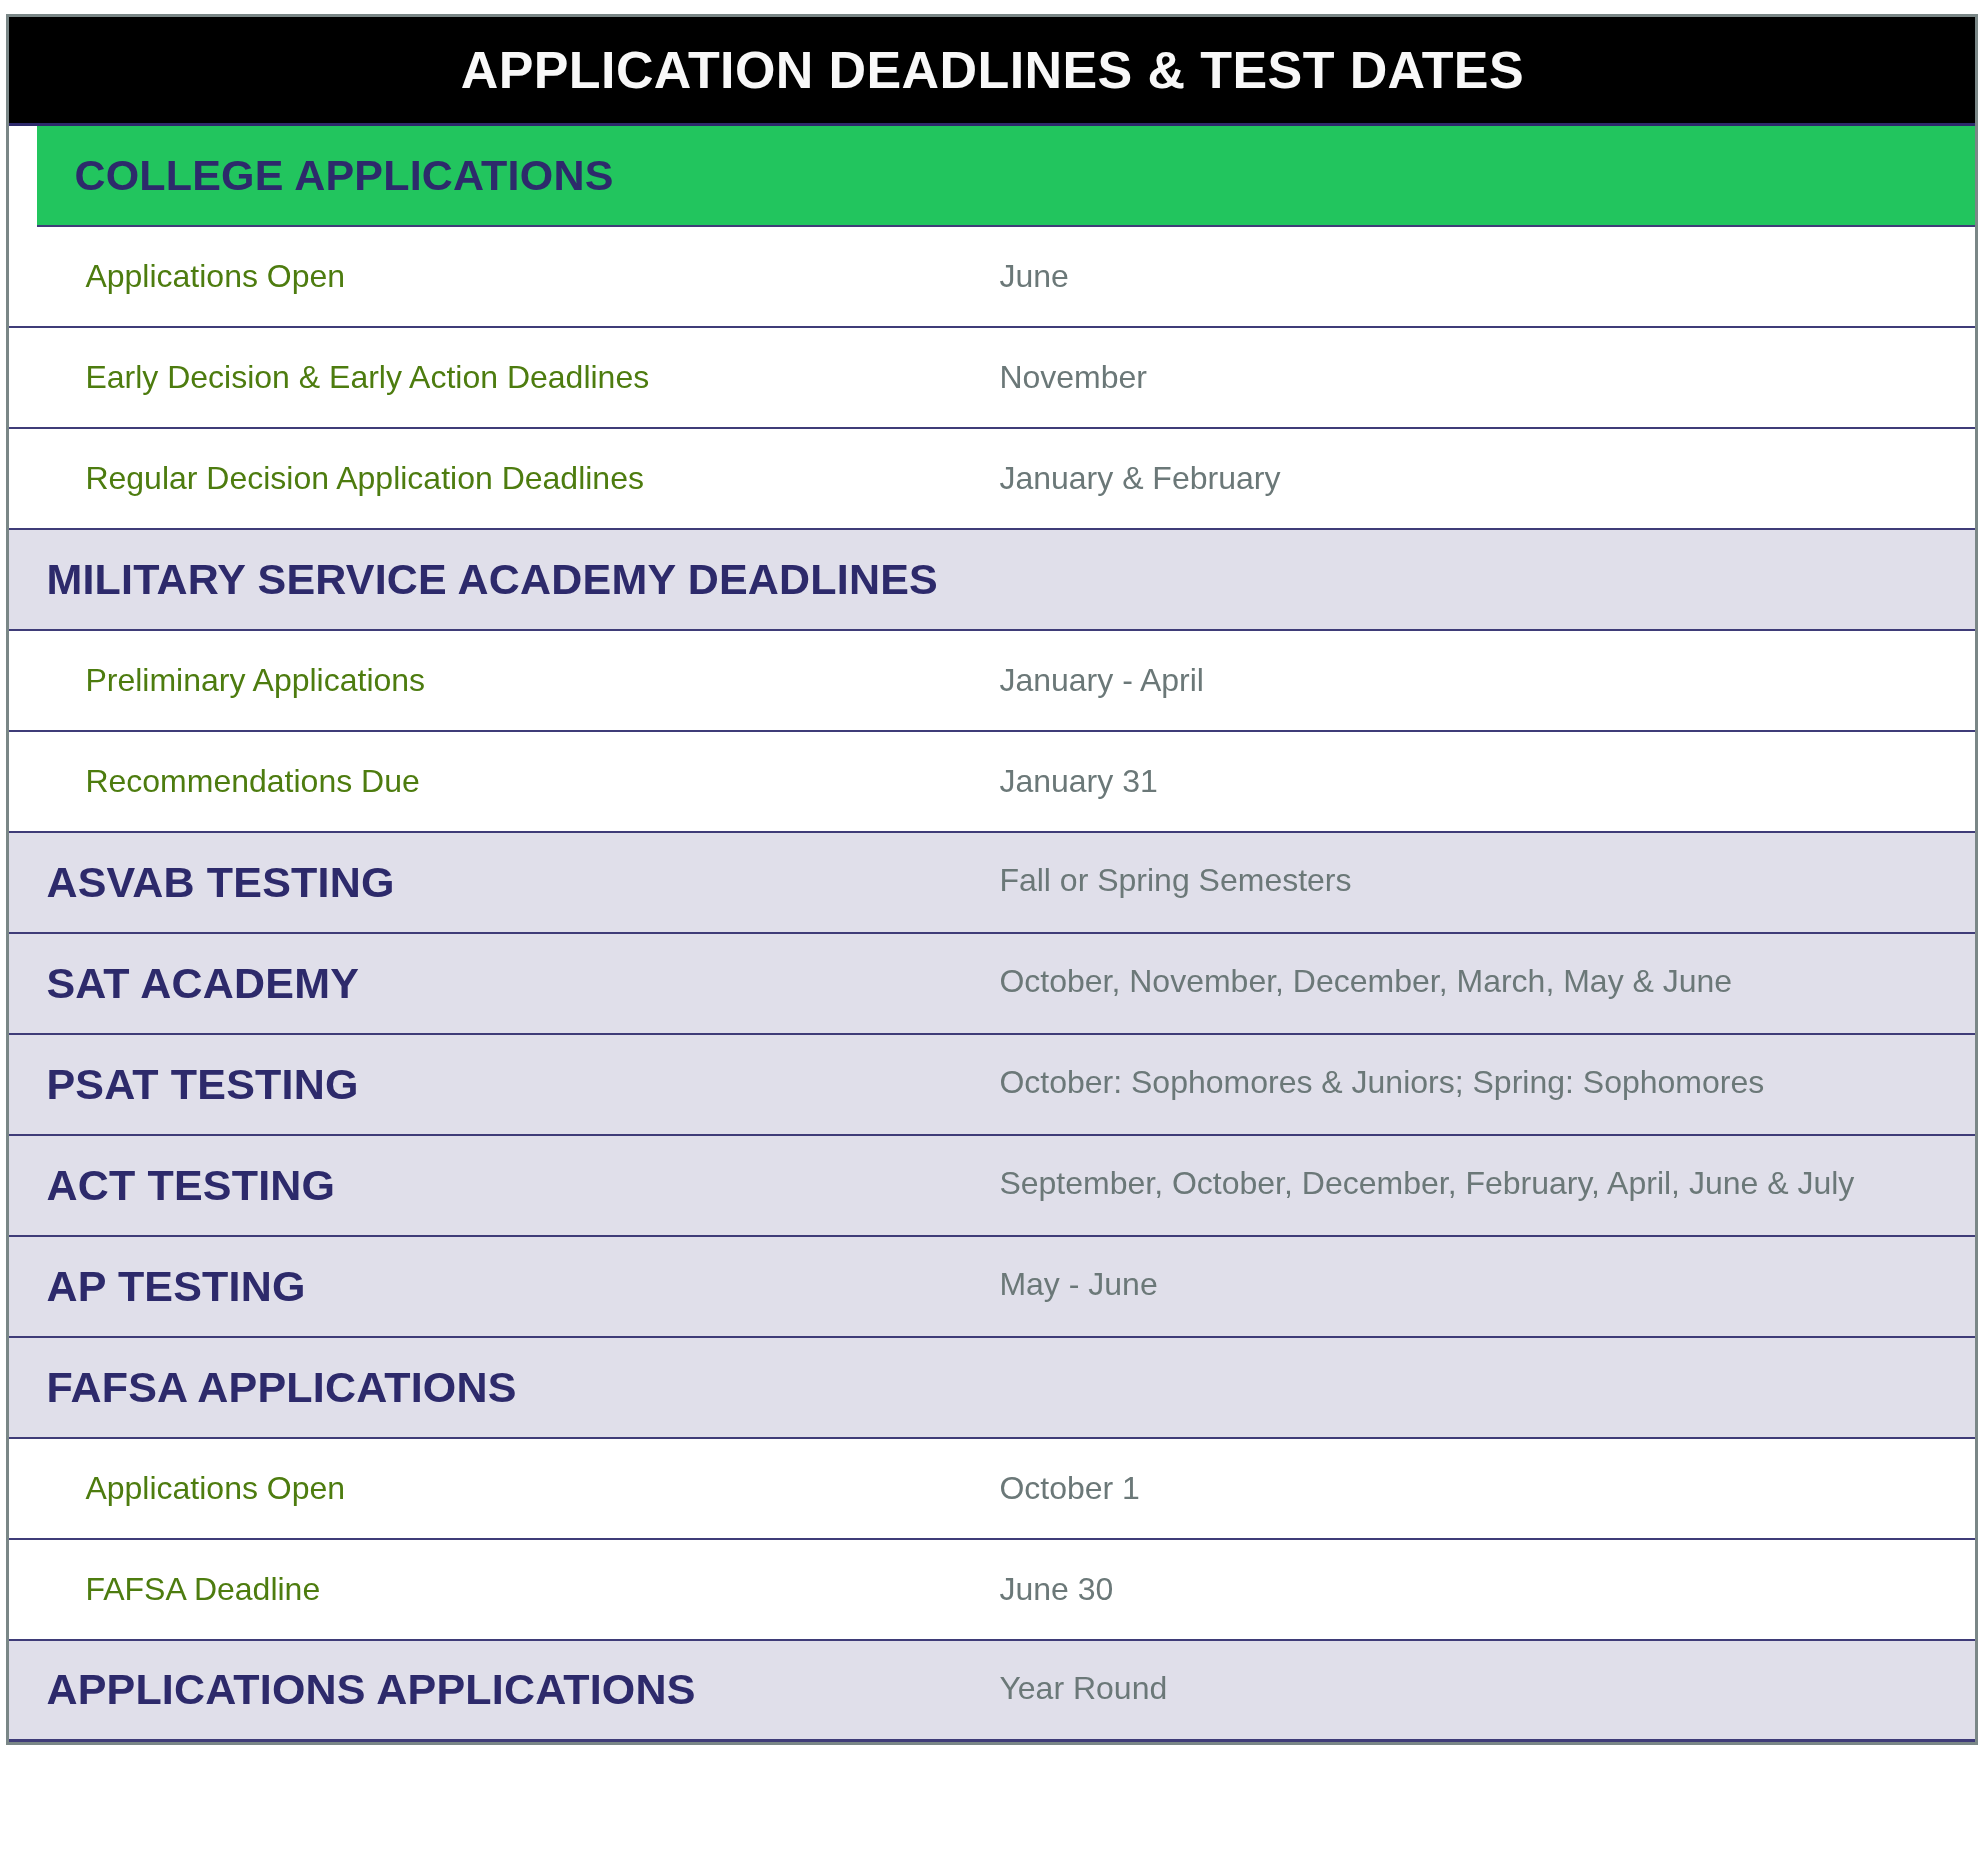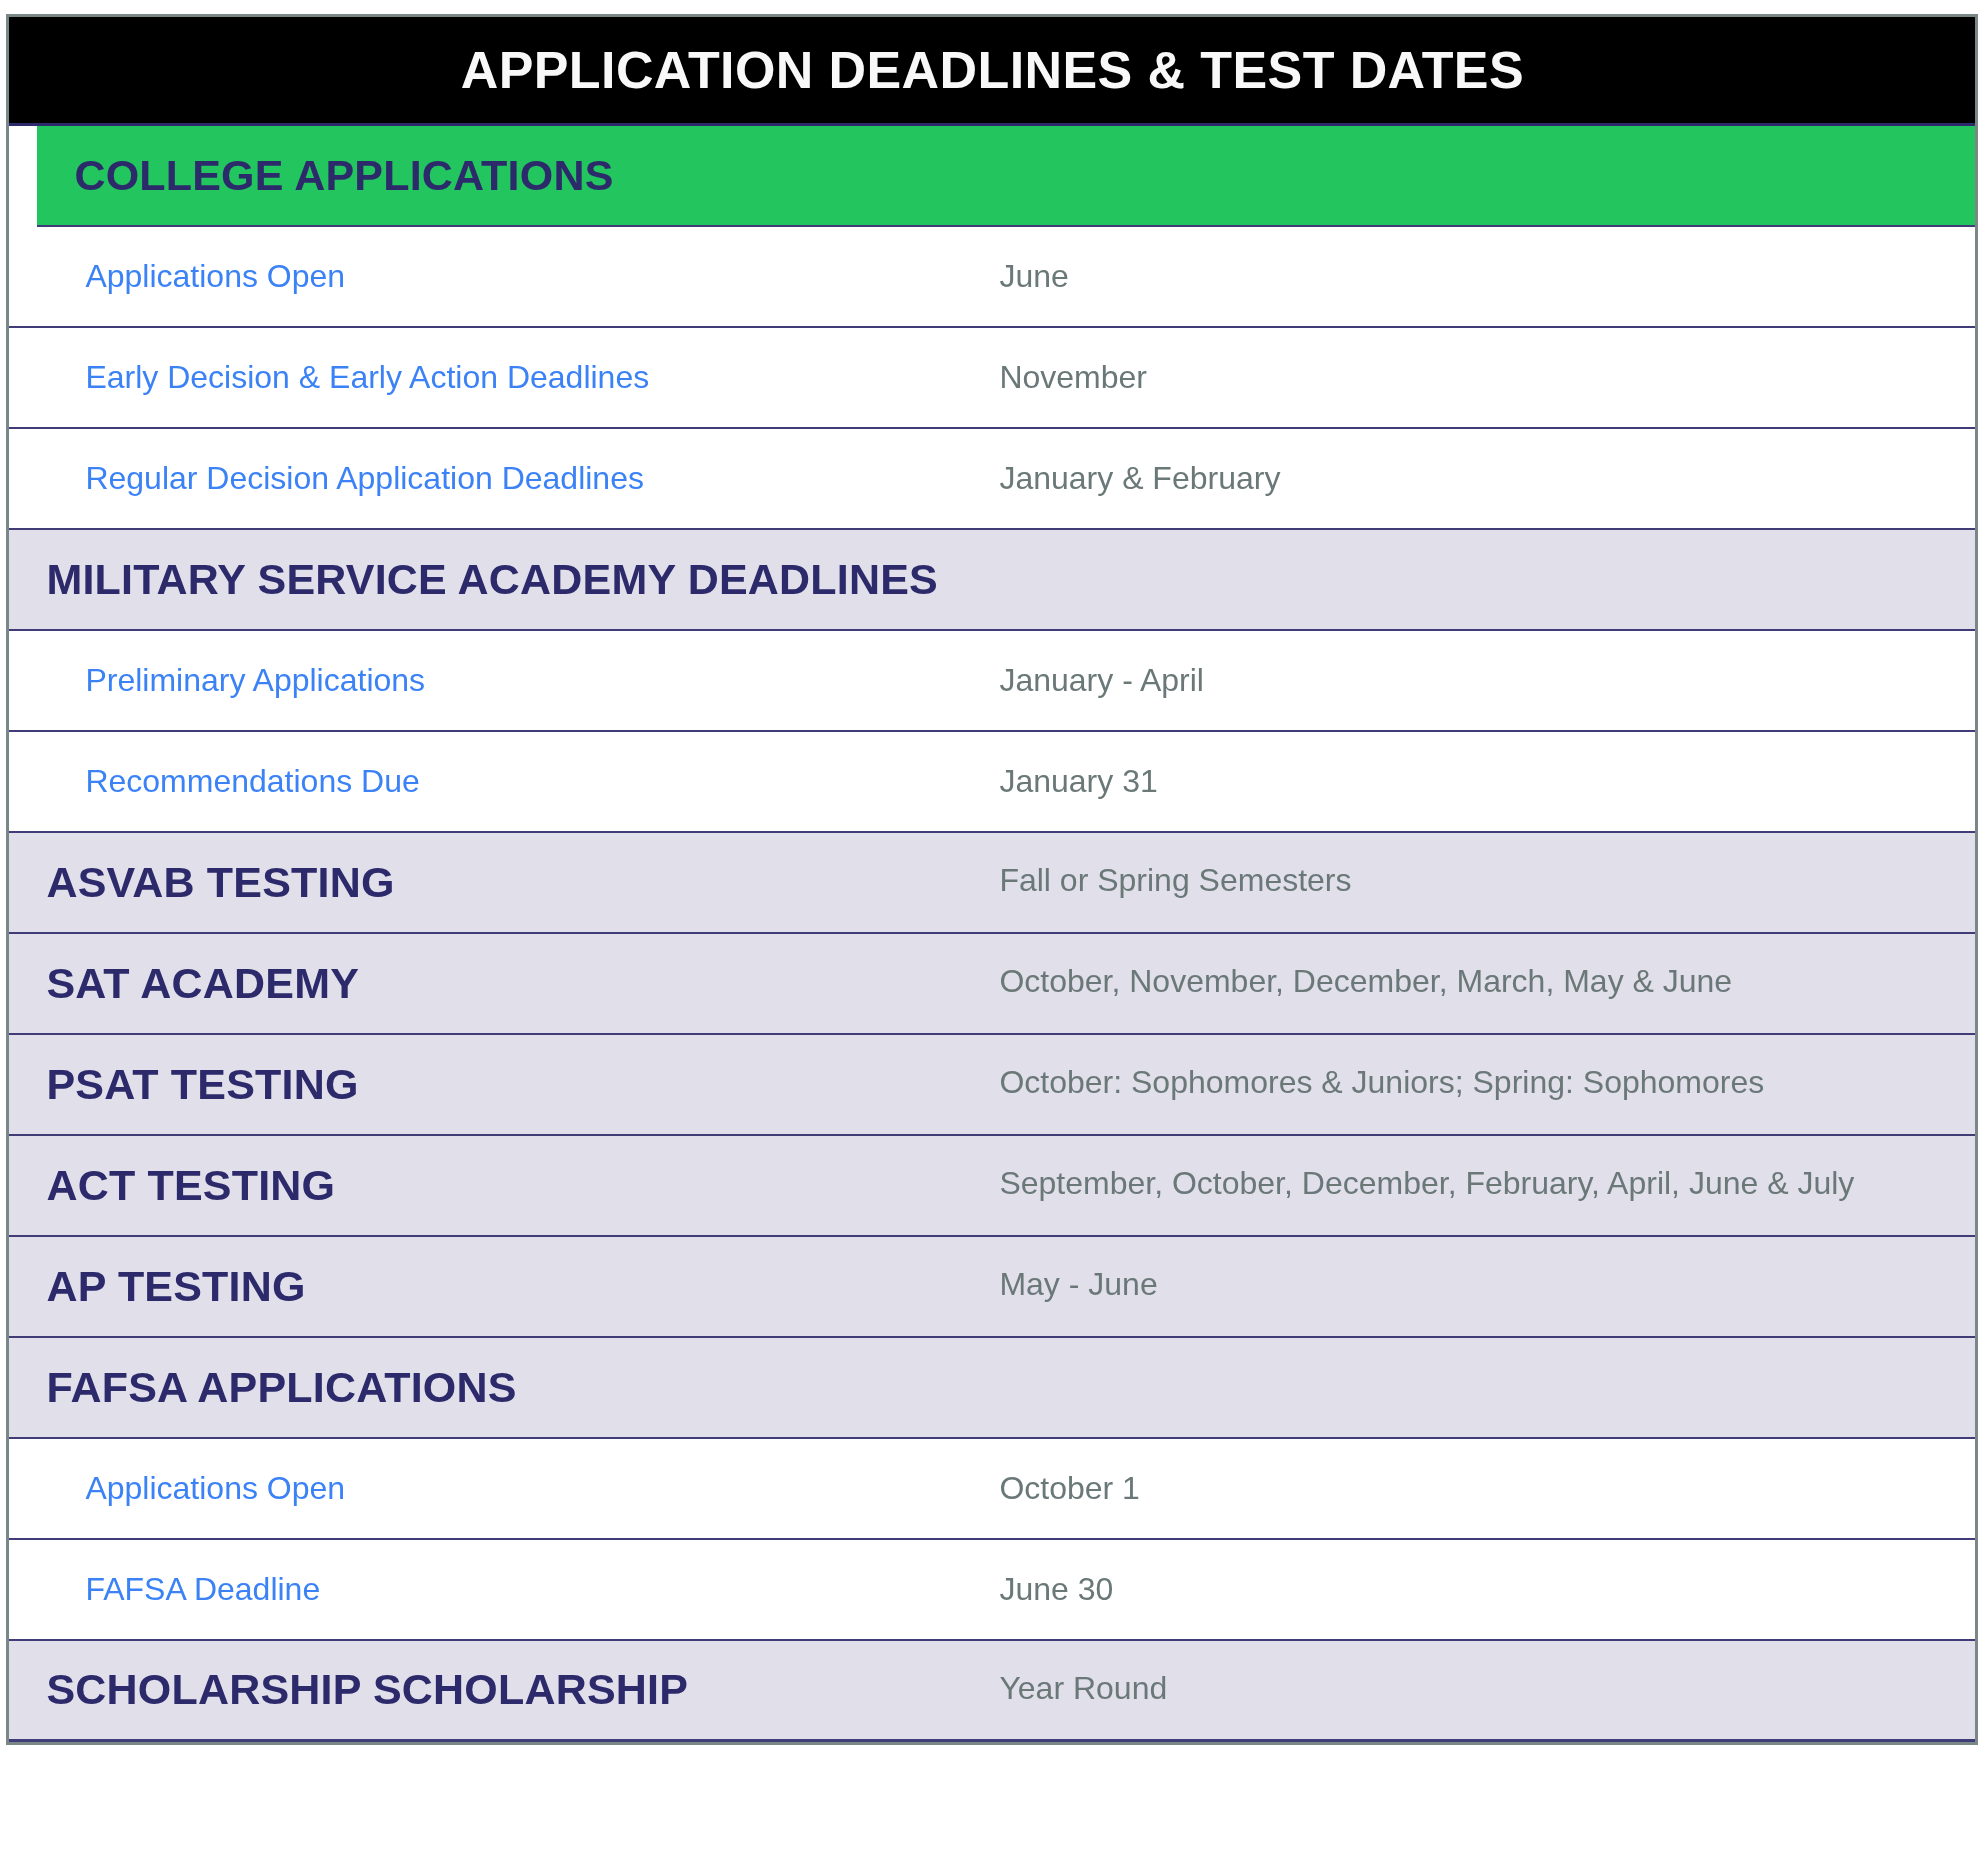--- a/index.html
+++ b/index.html
@@ -21,21 +21,21 @@
     display: flex; align-items: center; position: relative;
   }
   .row:last-child { border-bottom: 3.2px solid #3f3c78; }
   .row.section { background: #e0dfea; }
   .row.section.primary { background: #22c55e; margin-left: 28px; }
   .row.item { background: #ffffff; }
   .label { position: absolute; left: 37px; }
   .section .label {
     color: #2d2a6b; font-weight: bold; font-size: 43px; letter-spacing: 0.2px;
   }
-  .item .label { left: 76px; color: #3b82f6; font-size: 32px; text-align: center; }
+  .item .label { left: 76px; color: #4d7c0f; font-size: 32px; text-align: center; }
   .value {
     position: absolute; left: 990px; color: #6b7878; font-size: 32px;
     top: 29px;
   }
   .item .value { top: auto; }
 </style>
 </head>
 <body>
 
 <div class="table">
@@ -99,17 +99,17 @@
   <div class="row item">
     <span class="label">Applications Open</span>
     <span class="value">October 1</span>
   </div>
   <div class="row item">
     <span class="label">FAFSA Deadline</span>
     <span class="value">June 30</span>
   </div>
 
   <div class="row section">
-    <span class="label">SCHOLARSHIP SCHOLARSHIP</span>
+    <span class="label">APPLICATIONS APPLICATIONS</span>
     <span class="value">Year Round</span>
   </div>
 </div>
 
 
 </body></html>

